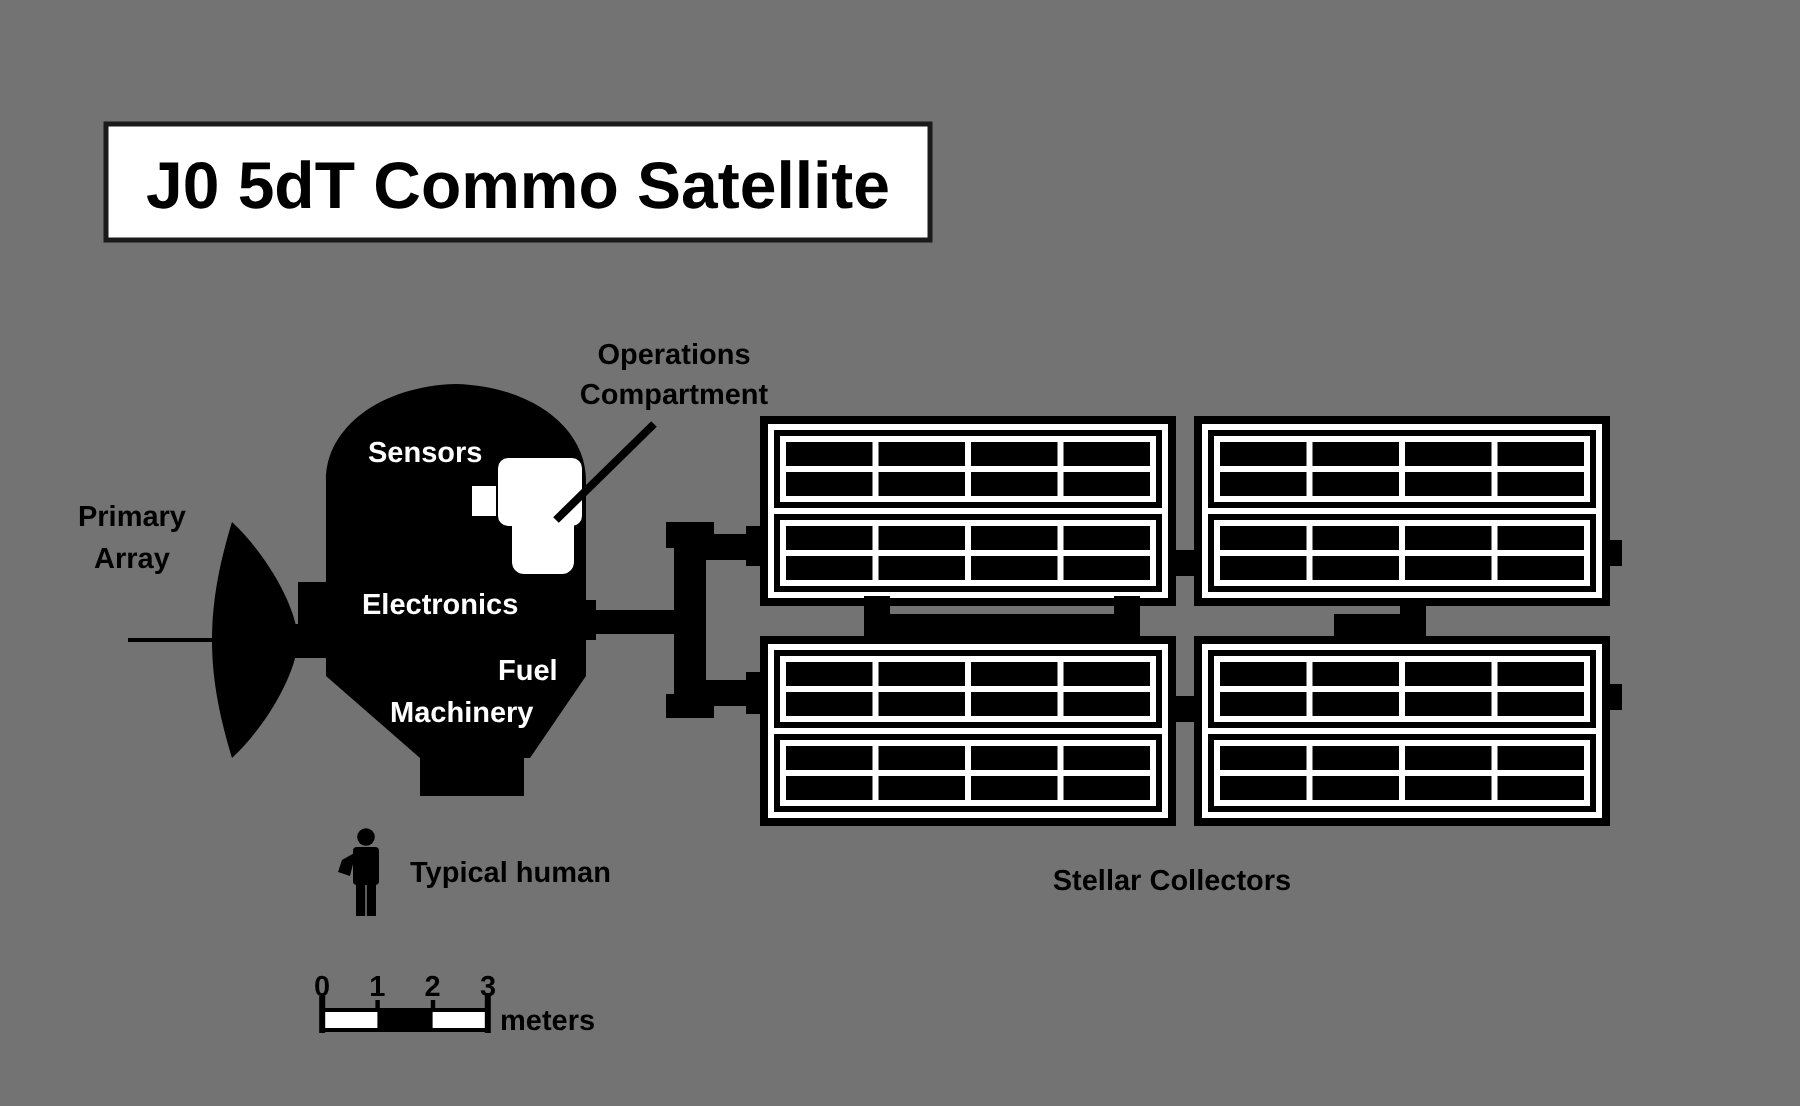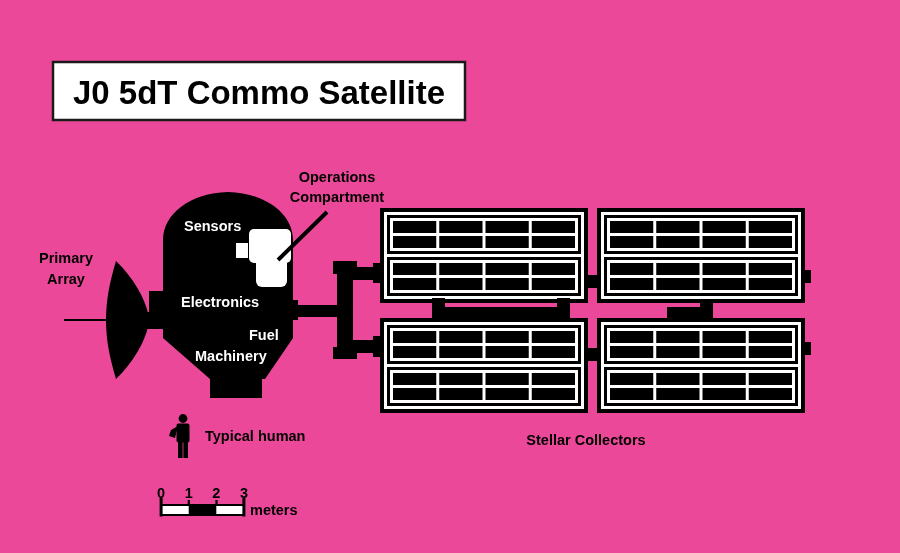--- a/index.html
+++ b/index.html
@@ -1,16 +1,16 @@
 <!DOCTYPE html>
 <html><head>
 <meta charset="utf-8">
 <style>
   html,body{margin:0;padding:0;background:#fff;}
-  .stage{position:relative;width:900px;height:553px;background:#ec4899;overflow:hidden;}
+  .stage{position:relative;width:900px;height:553px;background:#737373;overflow:hidden;}
   svg{display:block;}
   .lbl{font-family:"Liberation Sans",sans-serif;font-weight:bold;fill:#000;}
   .lbl-w{font-family:"Liberation Sans",sans-serif;font-weight:bold;fill:#fff;}
   .ink{fill:#000;}
   .paper{fill:#fff;}
 </style>
 </head>
 <body>
 
 <div class="stage">

